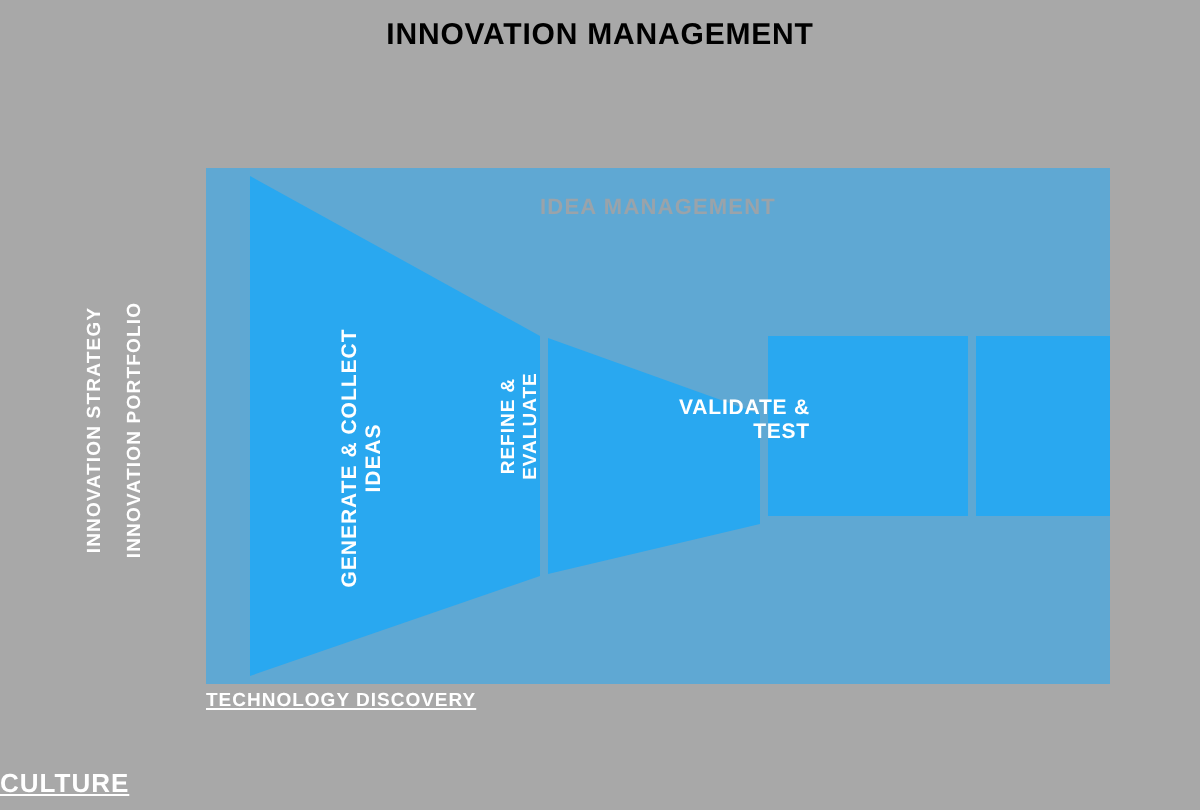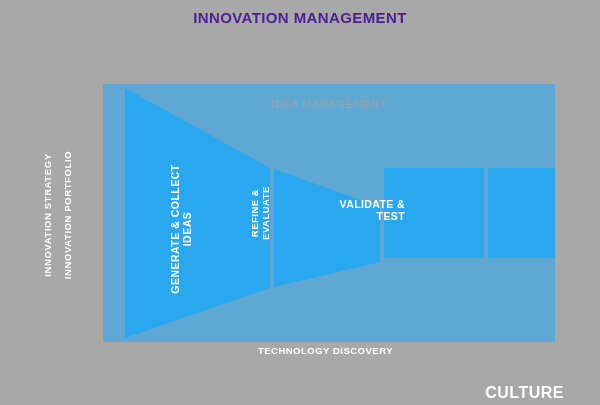--- a/index.html
+++ b/index.html
@@ -22,21 +22,21 @@
   
   .title {
     position: absolute;
     top: 9px;
     left: 0;
     width: 600px;
     text-align: center;
     font-size: 15px;
     font-weight: bold;
     letter-spacing: 0.4px;
-    color: #4c1d95;
+    color: #000000;
   }
   .subtitle-ghost {
     position: absolute;
     top: 45px;
     left: 0;
     width: 600px;
     text-align: center;
     font-size: 11px;
     font-weight: bold;
     letter-spacing: 0.3px;
@@ -79,21 +79,21 @@
     height: 258px;
     background: #5fa8d3;
   }
   .panel-heading {
     position: absolute;
     left: 0;
     top: 14px;
     width: 452px;
     text-align: center;
     font-size: 11px;
-    font-weight: normal;
+    font-weight: bold;
     letter-spacing: 0.6px;
     color: #9aa3aa;
     pointer-events: none;
   }
   .funnel-svg {
     position: absolute;
     left: 0;
     top: 0;
     width: 452px;
     height: 258px;
@@ -146,35 +146,36 @@
     top: 121px;
     font-size: 10.5px;
     letter-spacing: 0.4px;
   }
 
   
   .footer-label {
     position: absolute;
     font-weight: bold;
     color: #ffffff;
-    text-align: right;
+    text-align: left;
     white-space: nowrap;
+    text-decoration: underline;
   }
   #footer-tech {
     left: 103px;
     width: 290px;
     top: 345px;
     font-size: 9.5px;
     letter-spacing: 0.5px;
   }
   #footer-culture {
     left: 0;
     width: 564px;
     top: 384px;
-    font-size: 16px;
+    font-size: 13px;
     letter-spacing: 0.5px;
   }
 </style>
 </head>
 <body>
 
 <div id="root">
 
   <div class="title">INNOVATION MANAGEMENT</div>
   <div class="subtitle-ghost"></div>

